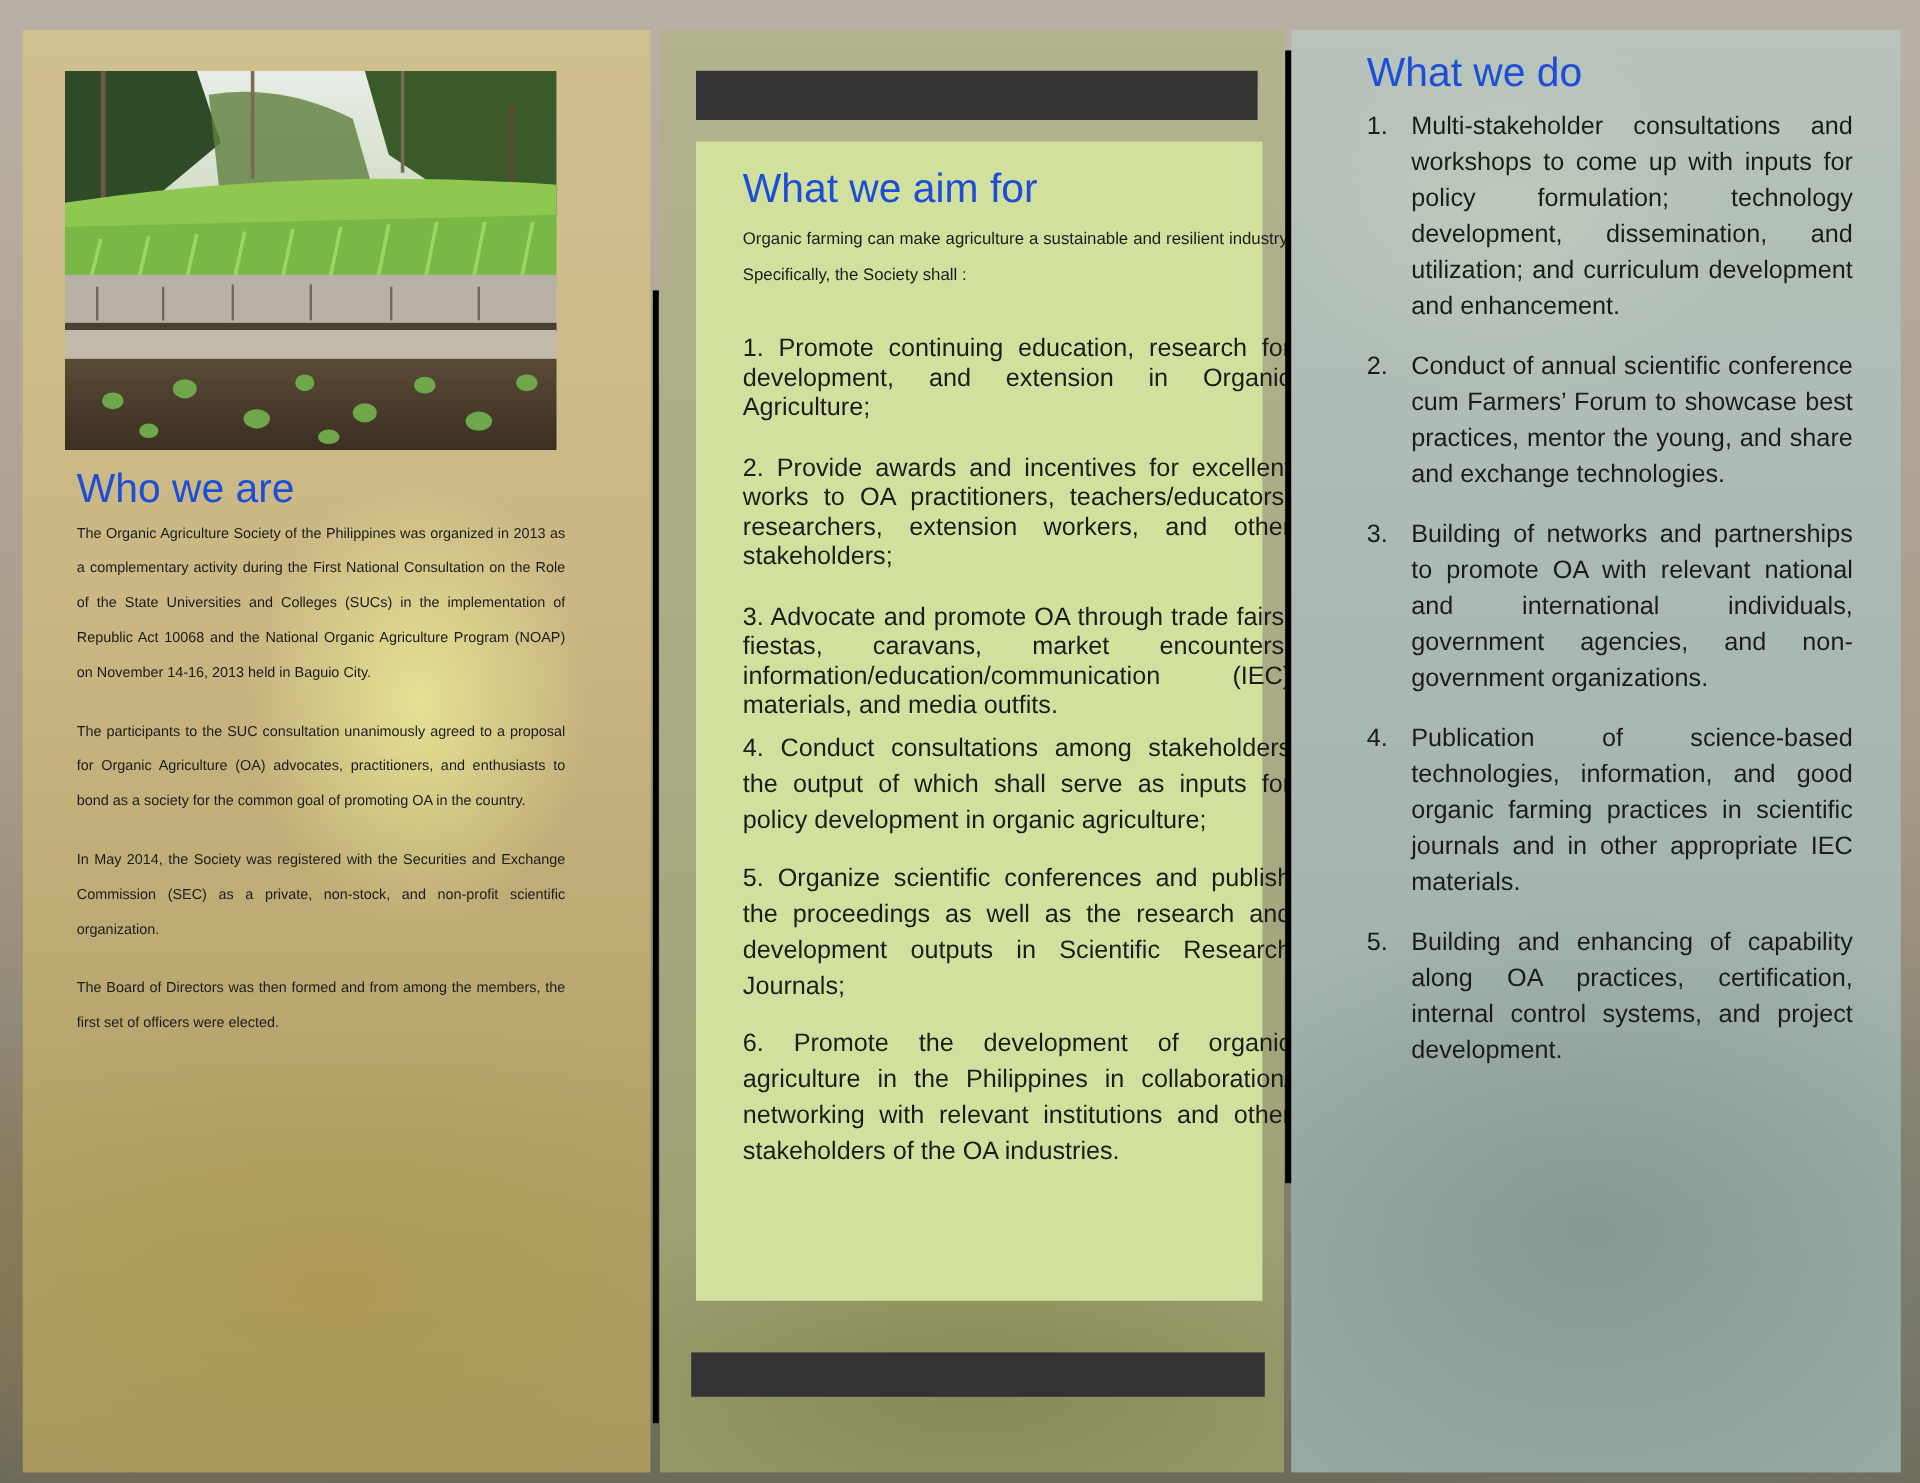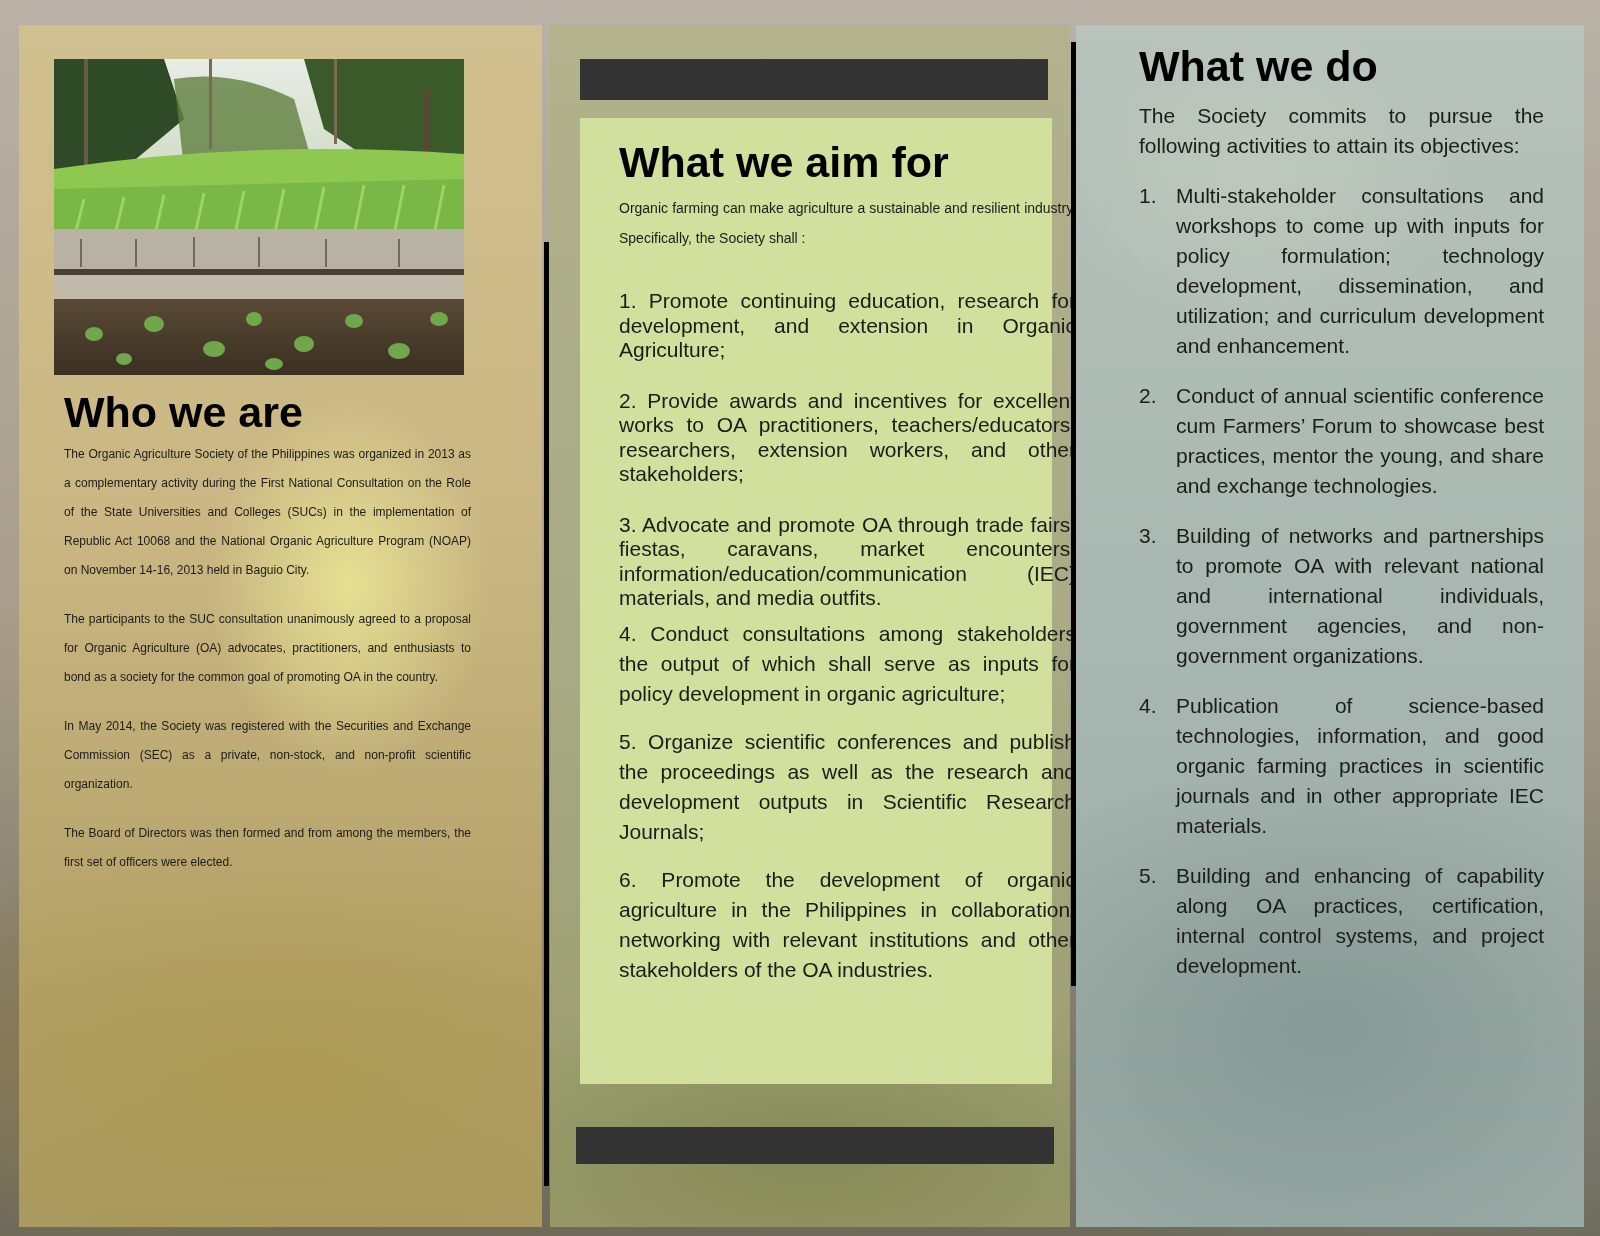--- a/index.html
+++ b/index.html
@@ -20,21 +20,21 @@
       radial-gradient(ellipse 500px 200px at 260px 1130px, rgba(120,125,70,0.6), transparent 80%),
       linear-gradient(180deg,#b2b28c 0%,#a8ab84 50%,#9a9c6c 100%);}
   .p3{left:1076px;width:508px;
     background:
       radial-gradient(ellipse 250px 200px at 180px 150px, rgba(195,205,190,0.7), transparent 80%),
       radial-gradient(ellipse 500px 350px at 250px 1000px, rgba(115,135,130,0.55), transparent 80%),
       linear-gradient(180deg,#b7c3bb 0%,#a9b8b2 45%,#9aaba6 100%);}
   .vline{position:absolute;background:#000;width:5px;}
   .photo{position:absolute;left:54px;top:59px;width:410px;height:316px;overflow:hidden;border:0;}
   .photo svg{display:block;}
-  h2{margin:0;font-weight:bold;font-size:43px;color:#000000;letter-spacing:0;}
+  h2{margin:0;font-weight:normal;font-size:34px;color:#1d4ed8;letter-spacing:0;}
   .text{font-size:12px;line-height:29px;text-align:justify;}
   .text p{margin:0 0 20px 0;}
   .who{position:absolute;left:64px;top:388px;width:407px;}
   .who h2{margin-bottom:3px;}
   .bar{position:absolute;background:#333333;}
   .aim-box{position:absolute;left:580px;top:118px;width:472px;height:966px;background:#d2e09d;}
   .aim{position:absolute;left:619px;top:138px;width:457px;}
   .aim h2{margin-bottom:6px;}
   .aim .intro{font-size:14px;line-height:30px;text-align:justify;margin:0 0 36px 0;}
   .aim .item{font-size:21px;line-height:24.5px;text-align:justify;margin:0 0 26px 0;}
@@ -137,21 +137,20 @@
   <p class="item loose">4. Conduct consultations among stakeholders the output of which shall serve as inputs for policy development in organic agriculture;</p>
   <p class="item loose">5. Organize scientific conferences and publish the proceedings as well as the research and development outputs in Scientific Research Journals;</p>
   <p class="item loose">6. Promote the development of organic agriculture in the Philippines in collaboration/ networking with relevant institutions and other stakeholders of the OA industries.</p>
 </div>
 <div class="bar" style="left:576px;top:1127px;width:478px;height:37px;"></div>
 
 <div class="panel p3"></div>
 <div class="vline" style="left:1071px;top:42px;height:944px;"></div>
 <div class="do">
   <h2>What we do</h2>
-  <p class="intro">The Society commits to pursue the following activities to attain its objectives:</p>
   <ol>
     <li>
       <span class="num">1.</span>
       <span class="body">Multi-stakeholder consultations and workshops to come up with inputs for policy formulation; technology development, dissemination, and utilization; and curriculum development and enhancement.</span>
     </li>
     <li>
       <span class="num">2.</span>
       <span class="body">Conduct of annual scientific conference cum Farmers’ Forum to showcase best practices, mentor the young, and share and exchange technologies.</span>
     </li>
     <li>

